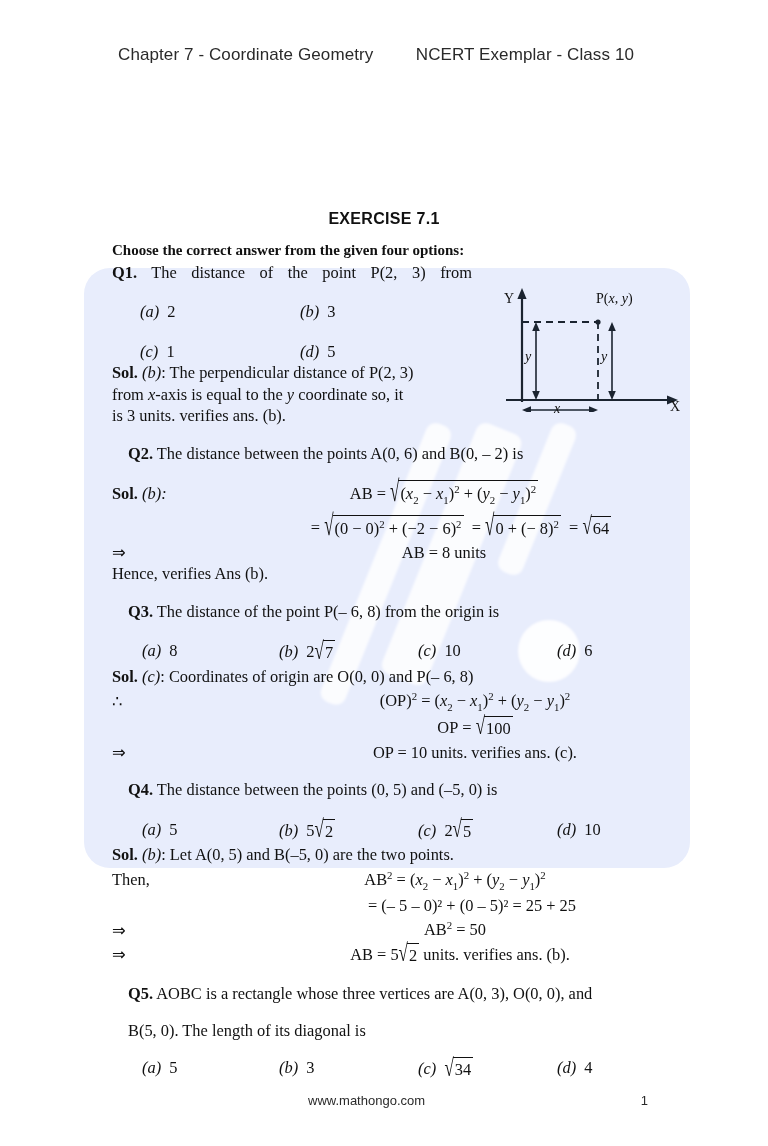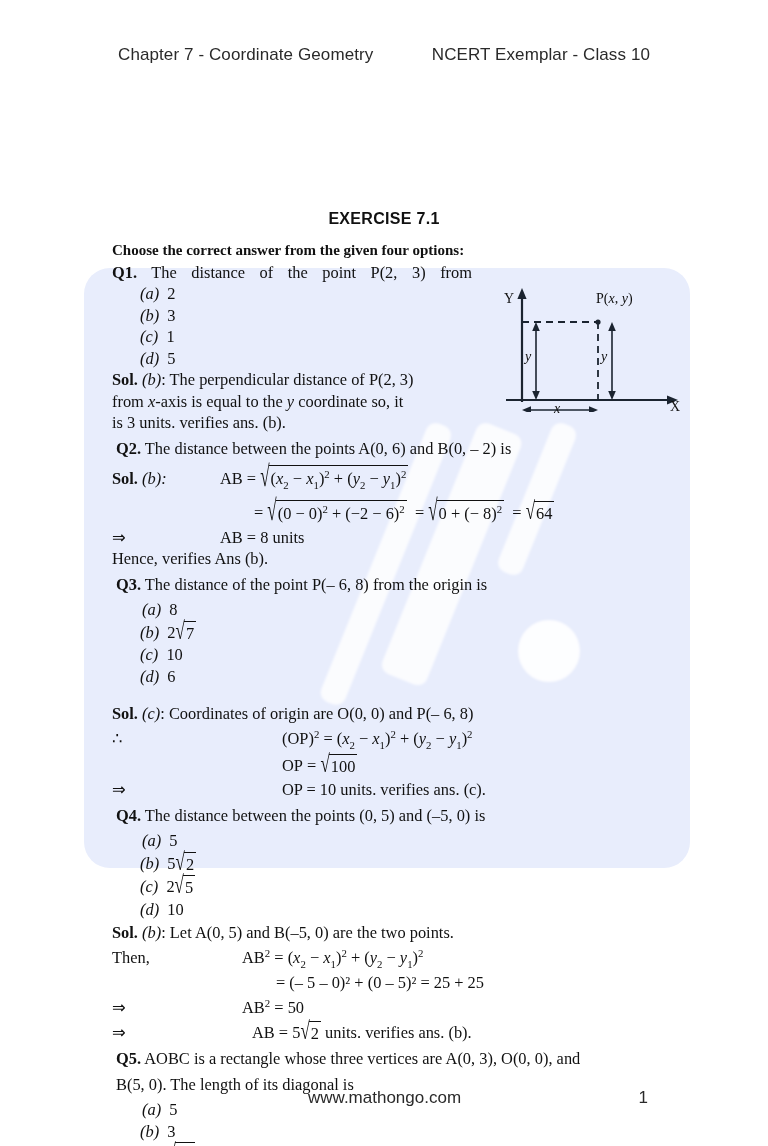--- a/index.html
+++ b/index.html
@@ -27,21 +27,21 @@
     top: 45px;
     left: 118px;
     width: 540px;
     display: flex;
     justify-content: space-between;
     font-family: "Liberation Sans", sans-serif;
     font-size: 17px;
     color: #2a2a2a;
     letter-spacing: .1px;
   }
-  .header .right { margin-right: 8px; }
+  .header .right { margin-right: 24px; }
 
   
   .blue-panel {
     position: absolute;
     left: 84px;
     top: 268px;
     width: 606px;
     height: 600px;
     background: #e8edfc;
     border-radius: 26px;
@@ -105,50 +105,49 @@
     font-size: 16.4px;
     line-height: 1.31;
   }
 
   .instruction {
     font-weight: bold;
     font-size: 15px;
     margin-bottom: 1px;
   }
 
-  .q-line { margin: 4px; }
+  .q-line { margin: 16px; }
   .q-num { font-weight: bold; }
 
   
   .q1-wrap { position: relative; }
   .q1-text {
     width: 360px;
     text-align: justify;
   }
   .q1-text .jline { text-align: justify; text-align-last: justify; }
 
   .opts {
     display: flex;
-    margin: 0 0 0 0;
-    flex-direction: column;
+    margin: 18px 0 0 0;
   }
   .opts .opt { display: inline-block; }
   .opt-lbl { font-style: italic; }
 
   
   .opts.two .opt { width: 160px; padding-left: 28px; box-sizing: border-box; }
   .opts.four .opt { width: 139px; padding-left: 28px; box-sizing: border-box; }
   .opts.four .opt:nth-child(1) { padding-left: 30px; }
 
   .sol-lbl { font-weight: bold; }
 
   
   .mrow { display: flex; align-items: baseline; margin-top: 2px; }
   .mrow .lead { width: 108px; flex: none; }
-  .mrow .body { flex: 1; }
+  .mrow .body { flex: 1; text-align: center; }
 
   .ital { font-style: italic; }
   sub { font-size: .66em; }
   sup { font-size: .66em; }
 
   
   .rad { display: inline-flex; align-items: stretch; white-space: nowrap; }
   .rad .sign {
     font-size: 1.04em;
     line-height: 1;
@@ -180,21 +179,21 @@
 
   
   .footer {
     position: absolute;
     bottom: 38px;
     left: 118px;
     width: 540px;
     display: flex;
     justify-content: space-between;
     font-family: "Liberation Sans", sans-serif;
-    font-size: 17px;
+    font-size: 13px;
     color: #2a2a2a;
   }
   .footer .url { margin-left: 190px; }
   .footer .pg { margin-right: 10px; }
 </style>
 </head>
 <body>
 
 <div class="page">
 
@@ -361,21 +360,21 @@
           <span class="opt">
             <span class="opt-lbl">(c)</span>
             &nbsp;<span>10</span>
           </span>
           <span class="opt">
             <span class="opt-lbl">(d)</span>
             &nbsp;<span>6</span>
           </span>
         </div>
 
-        <div style="margin-top:16px;">
+        <div style="margin-top:2px;">
           <span class="sol-lbl">Sol.</span>
           <span class="ital">(c)</span><span>: Coordinates of origin are O(0, 0) and P(– 6, 8)</span>
         </div>
 
         <div class="mrow">
           <span class="lead">∴</span>
           <span class="body" style="padding-left:62px;">
             (OP)<sup>2</sup> = (<span class="ital">x</span><sub>2</sub> − <span class="ital">x</span><sub>1</sub>)<sup>2</sup> + (<span class="ital">y</span><sub>2</sub> − <span class="ital">y</span><sub>1</sub>)<sup>2</sup>
           </span>
         </div>

